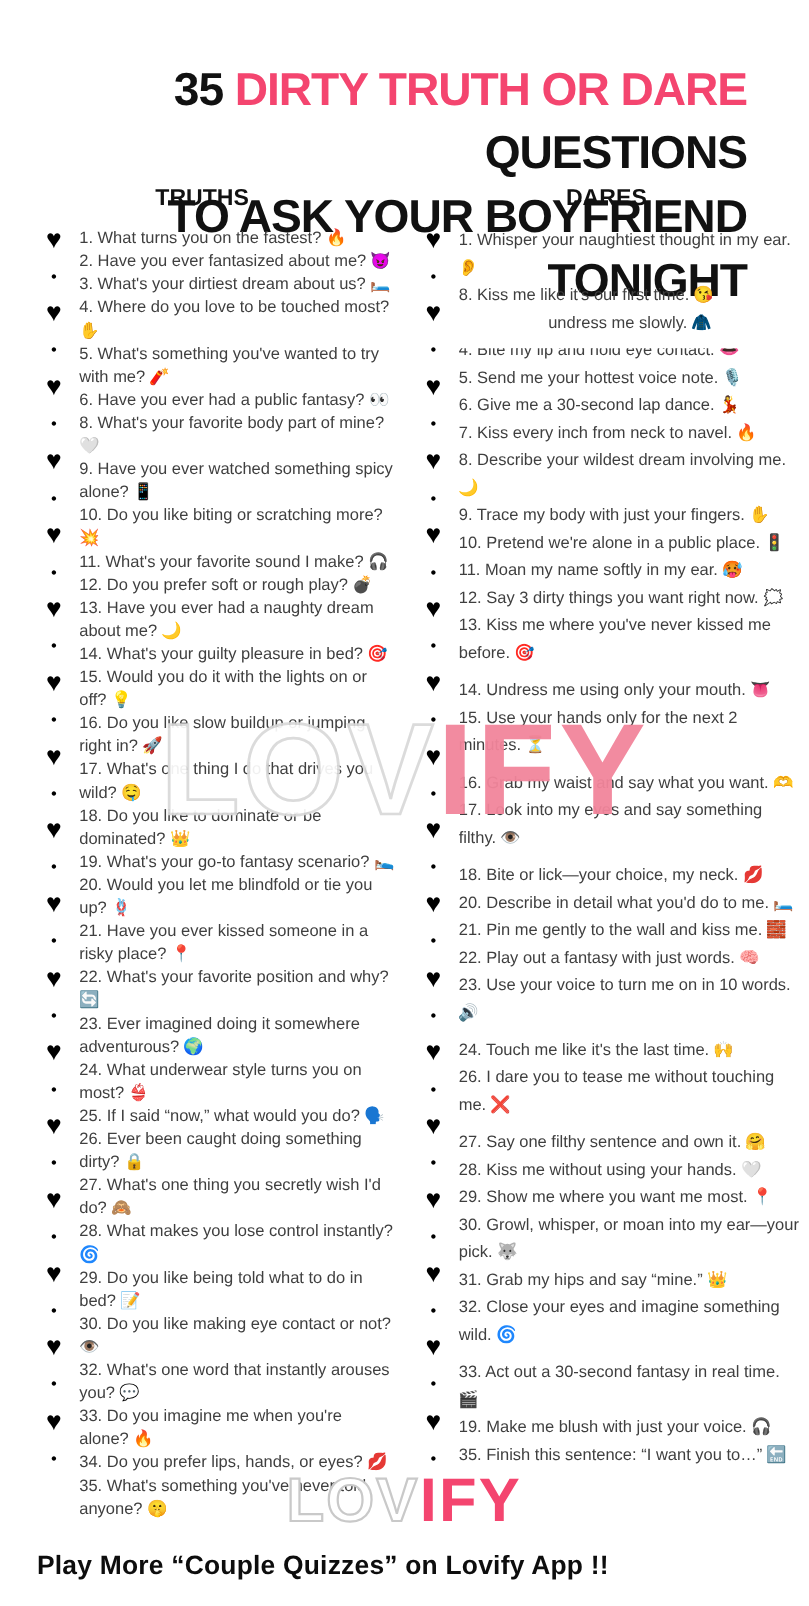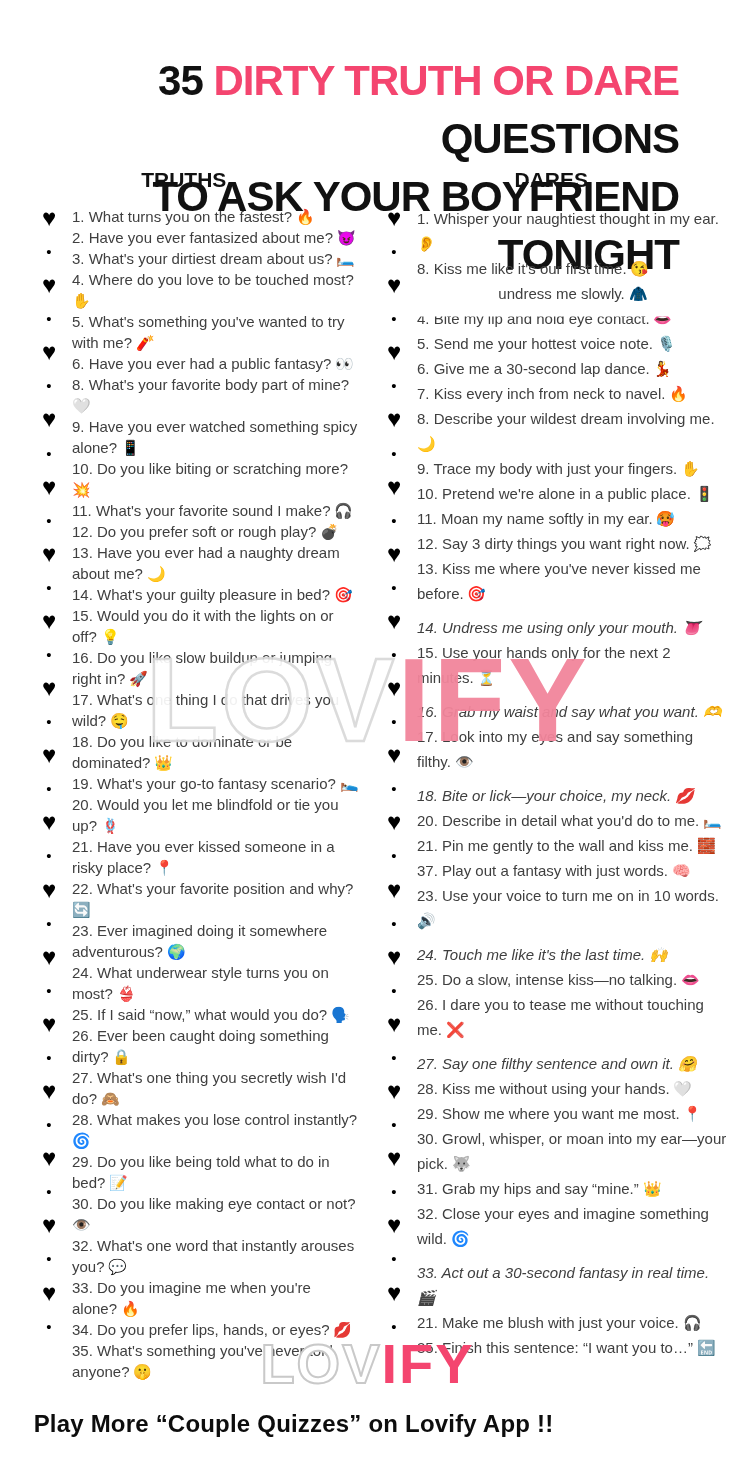--- a/index.html
+++ b/index.html
@@ -49,21 +49,21 @@
   .col.left .bullets{width:30px;margin-left:34px;}
   .col.right .bullets{width:30px;margin-left:12px;}
   .b-heart{font-size:24px;line-height:1;color:#000;}
   .b-dot{font-size:15px;line-height:1;color:#000;}
   .items{color:#3f3f3f;}
   .col.left .items{width:288px;margin-left:8px;font-size:15px;line-height:21px;}
   .col.right .items{width:312px;margin-left:8px;font-size:15px;line-height:25px;}
   .item{margin:0;}
   .item.right{text-align:center;}
   .item.clip{clip-path:inset(42% 0 0 0);}
-  .item.gap{margin-top:9px;font-style:italic;}
+  .item.gap{margin-top:9px;}
   
   .watermark{
     position:absolute;top:700px;left:368px;
     transform:translate(-50%,-50%);
     font-size:118px;font-weight:700;letter-spacing:3px;
     white-space:nowrap;
     pointer-events:none;
     line-height:1;
   }
   .wm-lov{color:#ffffff;-webkit-text-stroke:2.5px #d9d9d9;opacity:0.92;}
@@ -223,33 +223,32 @@
           <div class="item">11. Moan my name softly in my ear. 🥵</div>
           <div class="item">12. Say 3 dirty things you want right now. 🗯️</div>
           <div class="item">13. Kiss me where you've never kissed me before. 🎯</div>
           <div class="item gap">14. Undress me using only your mouth. 👅</div>
           <div class="item">15. Use your hands only for the next 2 minutes. ⏳</div>
           <div class="item gap">16. Grab my waist and say what you want. 🫶</div>
           <div class="item">17. Look into my eyes and say something filthy. 👁️</div>
           <div class="item gap">18. Bite or lick—your choice, my neck. 💋</div>
           <div class="item">20. Describe in detail what you'd do to me. 🛏️</div>
           <div class="item">21. Pin me gently to the wall and kiss me. 🧱</div>
-          <div class="item">37. Play out a fantasy with just words. 🧠</div>
+          <div class="item">22. Play out a fantasy with just words. 🧠</div>
           <div class="item">23. Use your voice to turn me on in 10 words. 🔊</div>
           <div class="item gap">24. Touch me like it's the last time. 🙌</div>
-          <div class="item">25. Do a slow, intense kiss—no talking. 👄</div>
           <div class="item">26. I dare you to tease me without touching me. ❌</div>
           <div class="item gap">27. Say one filthy sentence and own it. 🤗</div>
           <div class="item">28. Kiss me without using your hands. 🤍</div>
           <div class="item">29. Show me where you want me most. 📍</div>
           <div class="item">30. Growl, whisper, or moan into my ear—your pick. 🐺</div>
           <div class="item">31. Grab my hips and say “mine.” 👑</div>
           <div class="item">32. Close your eyes and imagine something wild. 🌀</div>
           <div class="item gap">33. Act out a 30-second fantasy in real time. 🎬</div>
-          <div class="item">21. Make me blush with just your voice. 🎧</div>
+          <div class="item">19. Make me blush with just your voice. 🎧</div>
           <div class="item">35. Finish this sentence: “I want you to…” 🔚</div>
         </div>
     </div>
   </div>
 
   <div class="watermark">
     <span class="wm-lov">LOV</span><span class="wm-ify">IFY</span>
   </div>
 
   <div class="footer-logo">

